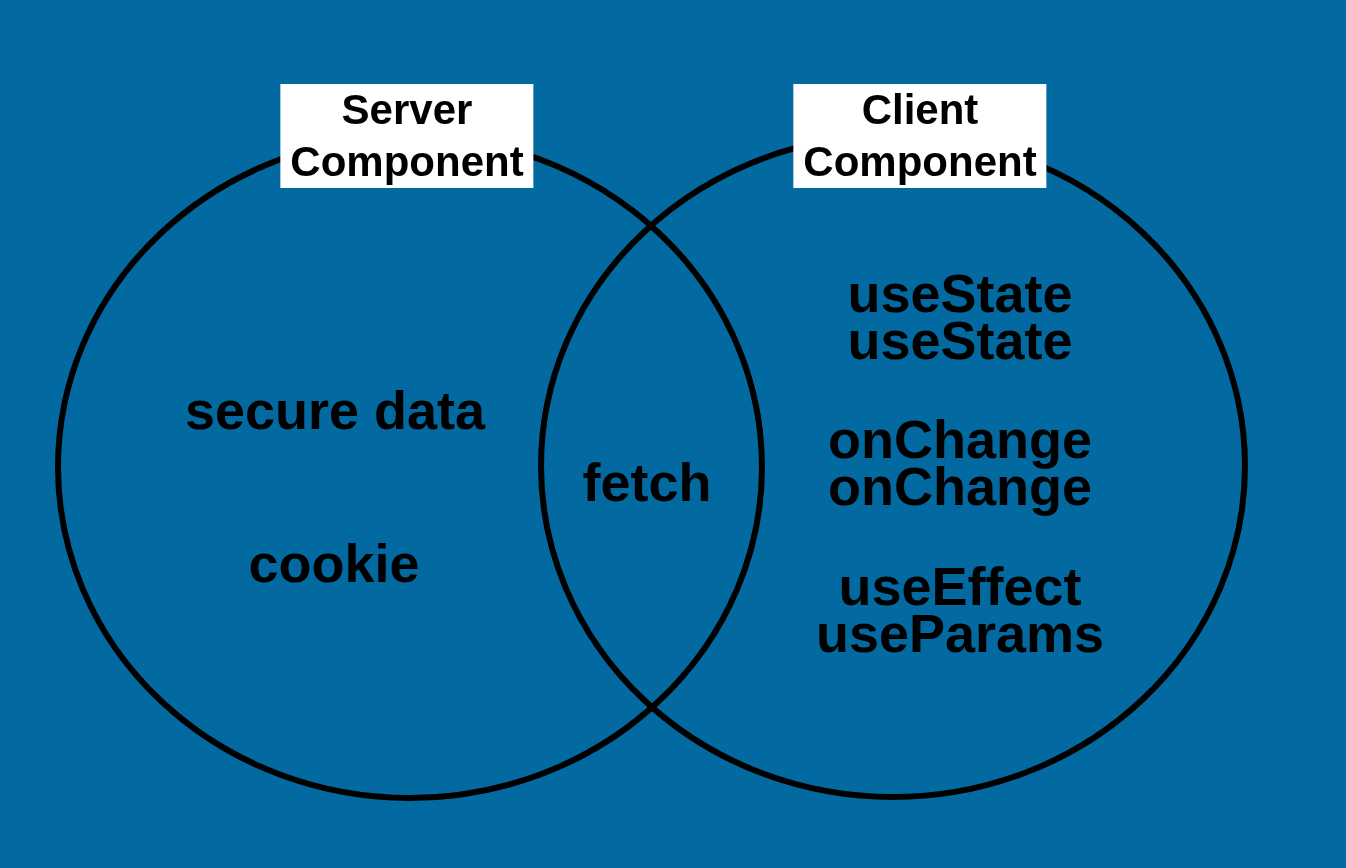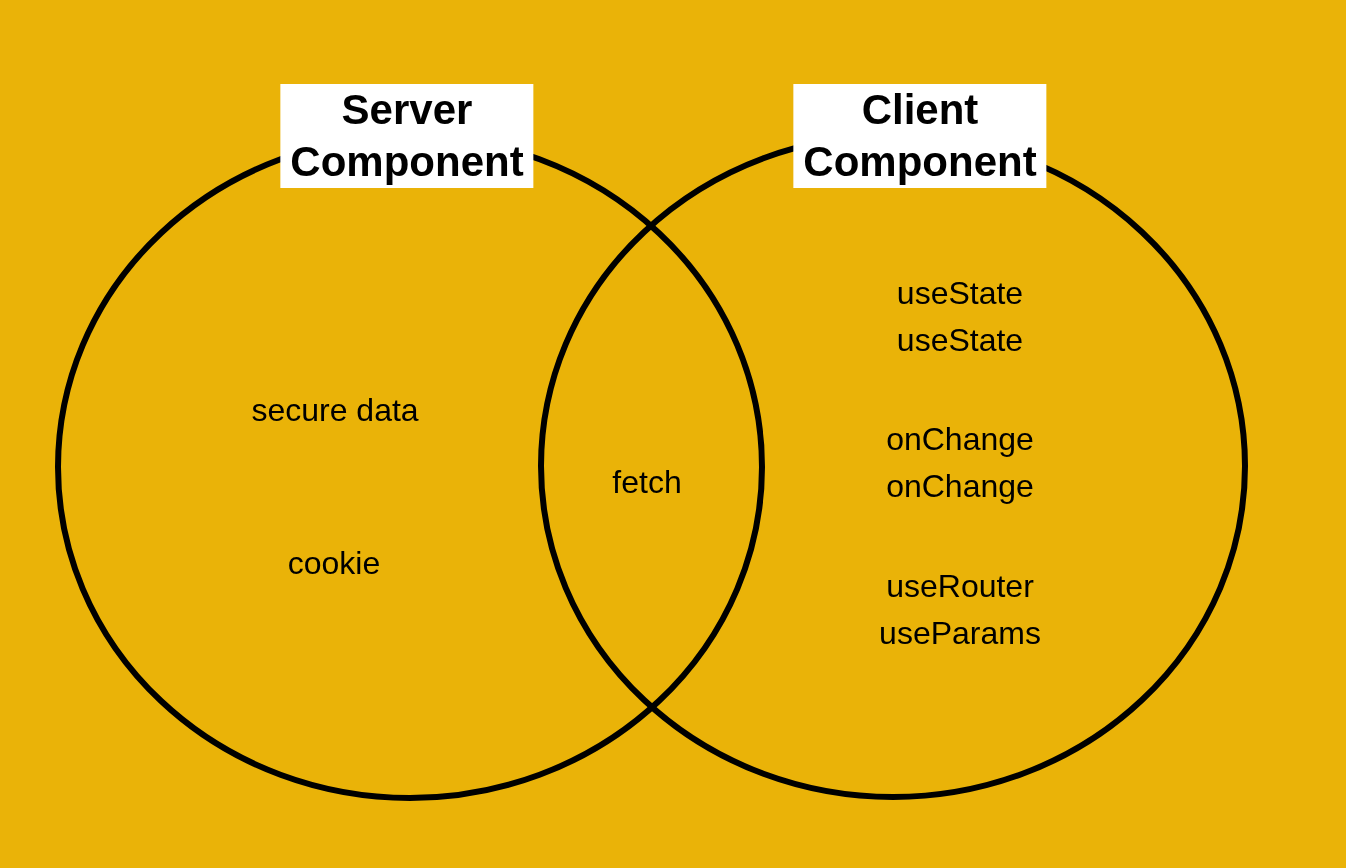--- a/index.html
+++ b/index.html
@@ -4,21 +4,21 @@
 <style>
   html, body {
     margin: 0;
     padding: 0;
     background: #ffffff;
   }
   .stage {
     position: relative;
     width: 1346px;
     height: 868px;
-    background: #eab308;
+    background: #0369a1;
     overflow: hidden;
     font-family: "Liberation Sans", "DejaVu Sans", sans-serif;
     color: #000000;
   }
   .venn-svg {
     position: absolute;
     left: 0;
     top: 0;
     z-index: 0;
   }
@@ -31,22 +31,22 @@
   }
   .circle-title {
     font-size: 42px;
     font-weight: 700;
     line-height: 52px;
     background: #ffffff;
     padding: 0 10px;
     z-index: 2;
   }
   .item {
-    font-size: 32px;
-    font-weight: 400;
+    font-size: 54px;
+    font-weight: 700;
     line-height: 47px;
     z-index: 1;
   }
 </style>
 </head>
 <body>
 
 <div class="stage">
 
   <svg class="venn-svg" width="1346" height="868" viewBox="0 0 1346 868">
@@ -76,17 +76,17 @@
     <div>useState</div>
     <div>useState</div>
   </div>
 
   <div class="label item" style="left:960px; top:463px;">
     <div>onChange</div>
     <div>onChange</div>
   </div>
 
   <div class="label item" style="left:960px; top:610px;">
-    <div>useRouter</div>
+    <div>useEffect</div>
     <div>useParams</div>
   </div>
 
 </div>
 
 </body></html>

